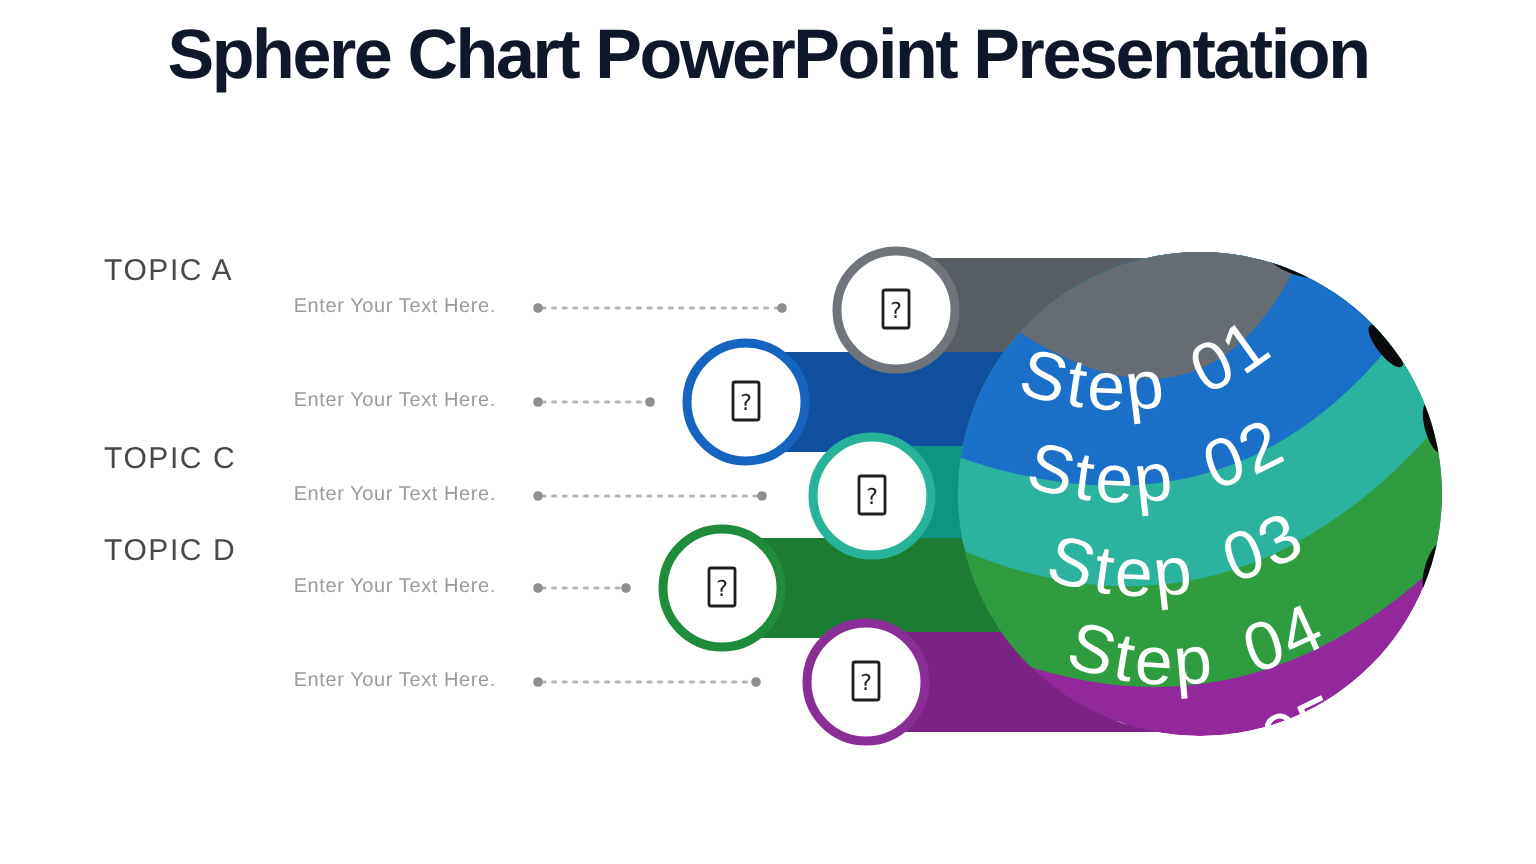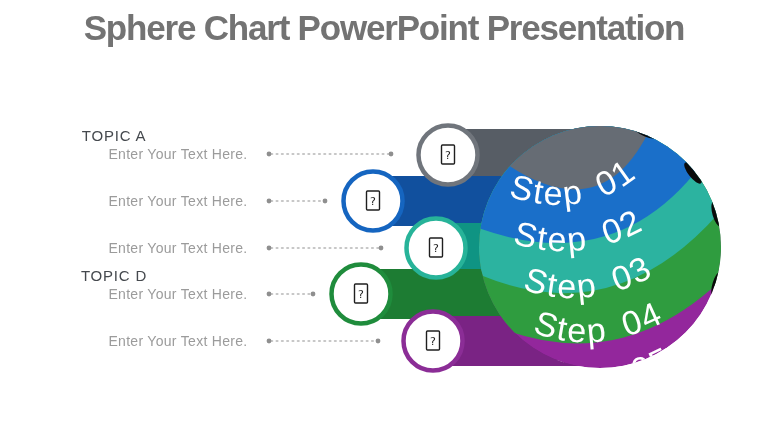--- a/index.html
+++ b/index.html
@@ -2,31 +2,31 @@
 <html><head>
 <meta charset="utf-8">
 <style>
   html,body{margin:0;padding:0;background:#fff;}
   .slide{
     position:relative;width:768px;height:432px;background:#fff;overflow:hidden;
     font-family:"Liberation Sans",sans-serif;
   }
   .slide-title{
     position:absolute;left:0;top:8px;width:768px;text-align:center;
-    font-size:35px;font-weight:bold;letter-spacing:-1.2px;color:#737373;
+    font-size:35px;font-weight:bold;letter-spacing:-1.2px;color:#0f172a;
     white-space:nowrap;
   }
   .topic-label{
-    position:absolute;left:24px;width:180px;text-align:center;
+    position:absolute;left:52px;width:180px;text-align:left;
     font-size:15px;line-height:17px;letter-spacing:0.8px;color:#45494E;
     white-space:nowrap;
   }
   .topic-placeholder{
-    position:absolute;left:108px;width:140px;text-align:center;
-    font-size:14px;line-height:12px;letter-spacing:0.3px;color:#9B9B9B;
+    position:absolute;left:108px;width:140px;text-align:right;
+    font-size:10px;line-height:12px;letter-spacing:0.3px;color:#9B9B9B;
     white-space:nowrap;
   }
   svg{position:absolute;left:0;top:0;}
   .step-text{
     font-family:"Liberation Sans",sans-serif;
     font-size:34px;letter-spacing:2px;word-spacing:7px;font-weight:normal;
   }
   .tofu-q{font-family:"DejaVu Sans",sans-serif;font-size:11px;fill:#1f1f1f;}
 </style>
 </head>
@@ -34,20 +34,21 @@
 
 <div class="slide">
 
   <div class="slide-title">Sphere Chart PowerPoint Presentation</div>
 
   <div class="topic-label" style="top:127px">TOPIC A</div>
   <div class="topic-placeholder" style="top:148px">Enter Your Text Here.</div>
 
   <div class="topic-placeholder" style="top:195px">Enter Your Text Here.</div>
 
+  <div class="topic-label" style="top:221px">TOPIC C</div>
   <div class="topic-placeholder" style="top:242px">Enter Your Text Here.</div>
 
   <div class="topic-label" style="top:267px">TOPIC D</div>
   <div class="topic-placeholder" style="top:288px">Enter Your Text Here.</div>
 
   <div class="topic-placeholder" style="top:335px">Enter Your Text Here.</div>
 
   <svg width="768" height="432" viewBox="0 0 768 432">
     <defs>
       <clipPath id="sphereClip">

